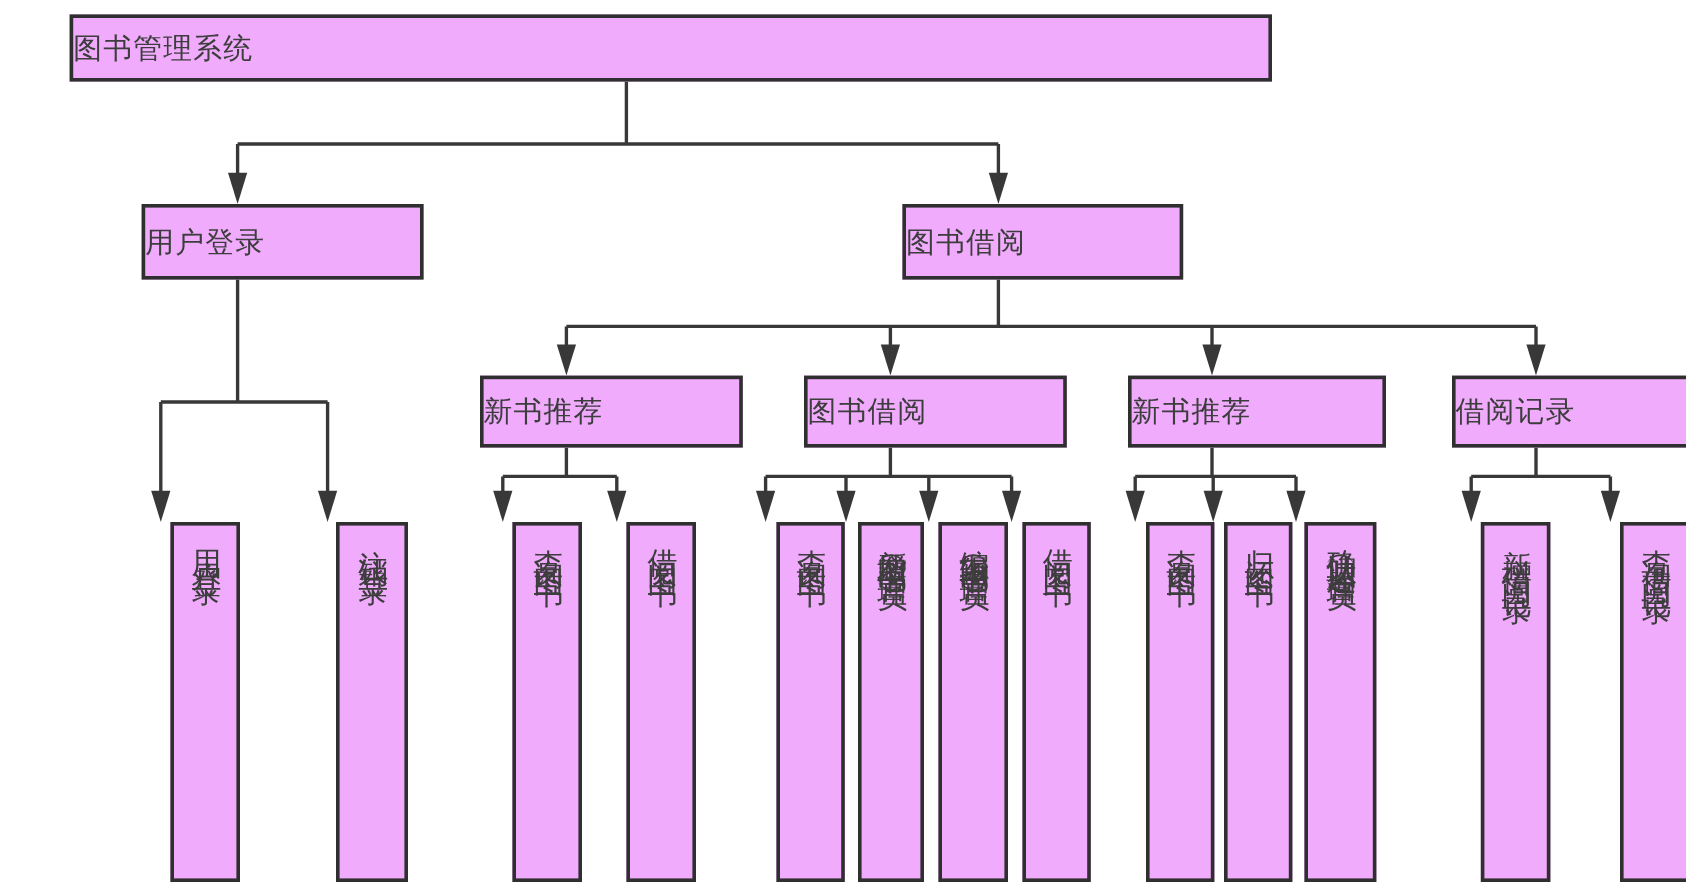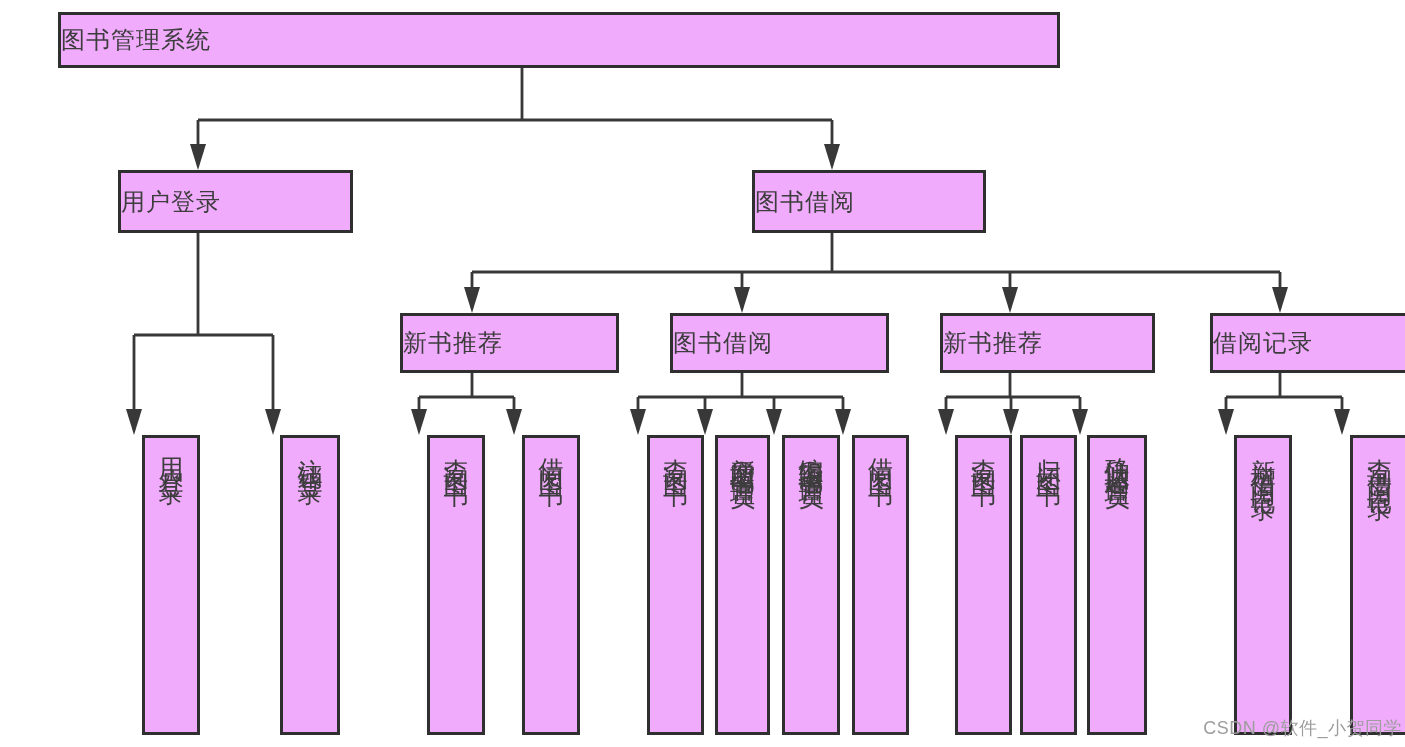--- a/index.html
+++ b/index.html
@@ -154,14 +154,13 @@
     <span>确认归还（管理员）</span>
   </div>
 
   <div class="node vbox" style="left:1197px;top:435px;width:58px;height:300px">
     <span>新增借阅记录</span>
   </div>
   <div class="node vbox" style="left:1313px;top:435px;width:59px;height:300px">
     <span>查询借阅记录</span>
   </div>
 
-  <div id="watermark">CSDN @软件_小贺同学</div>
 </div>
 
 </body></html>

